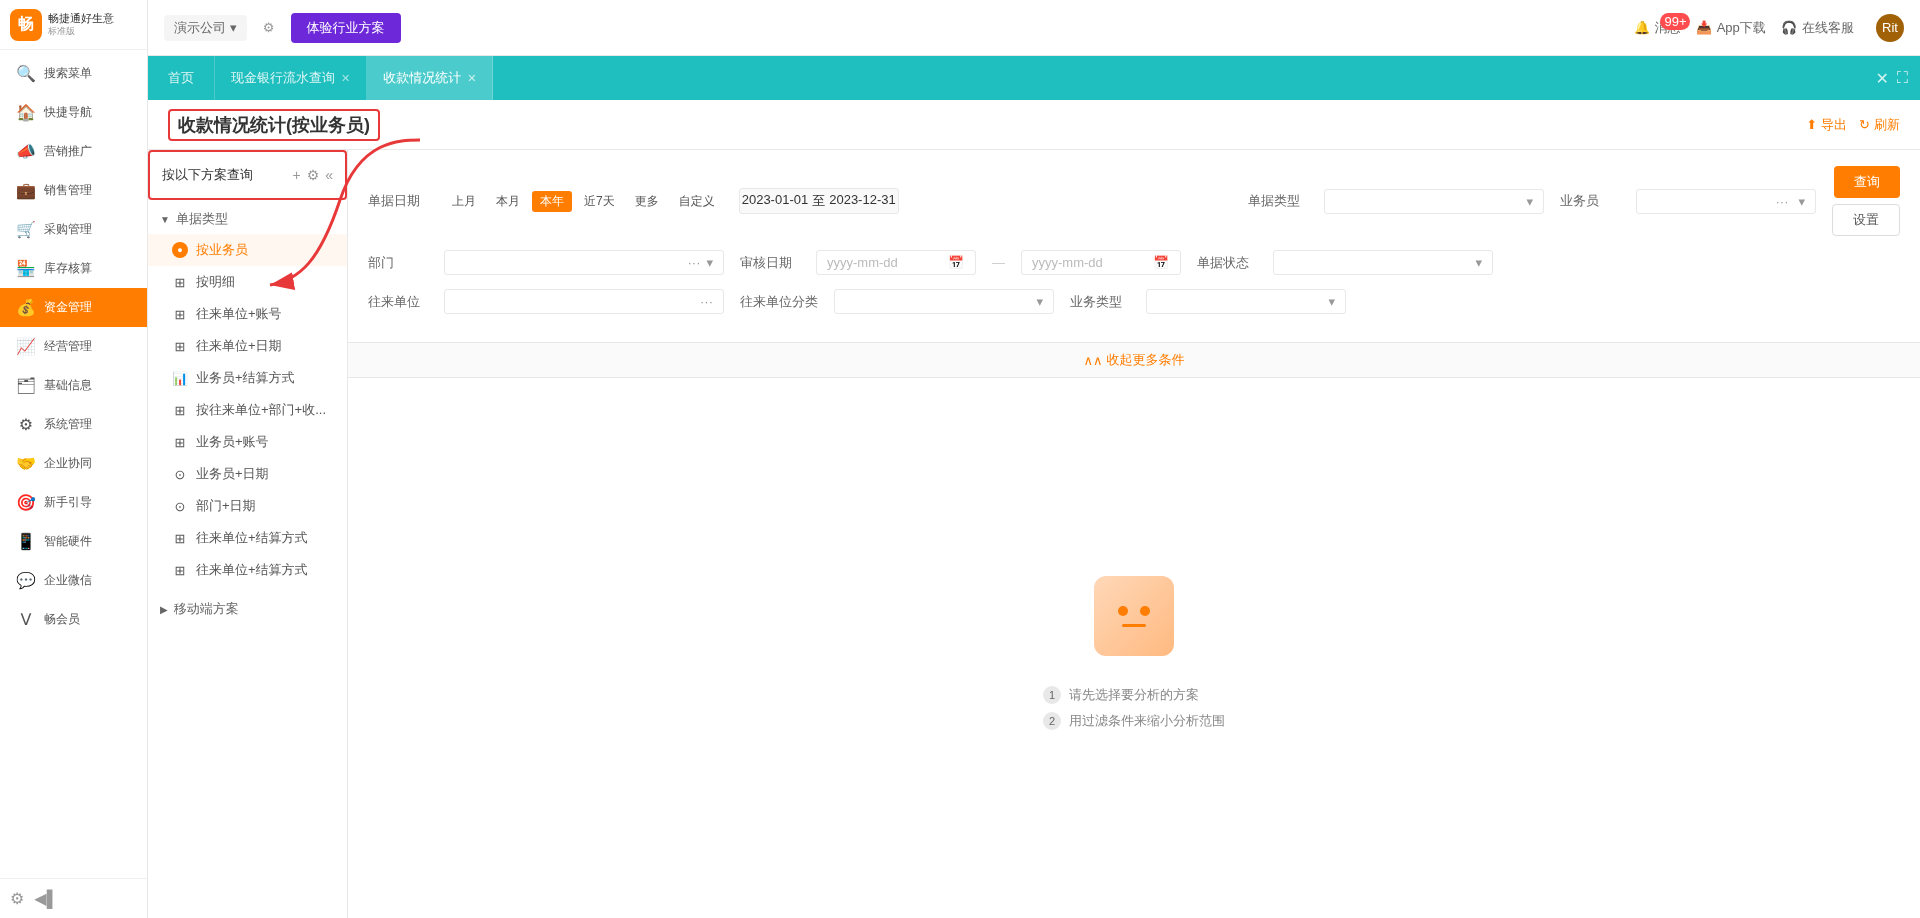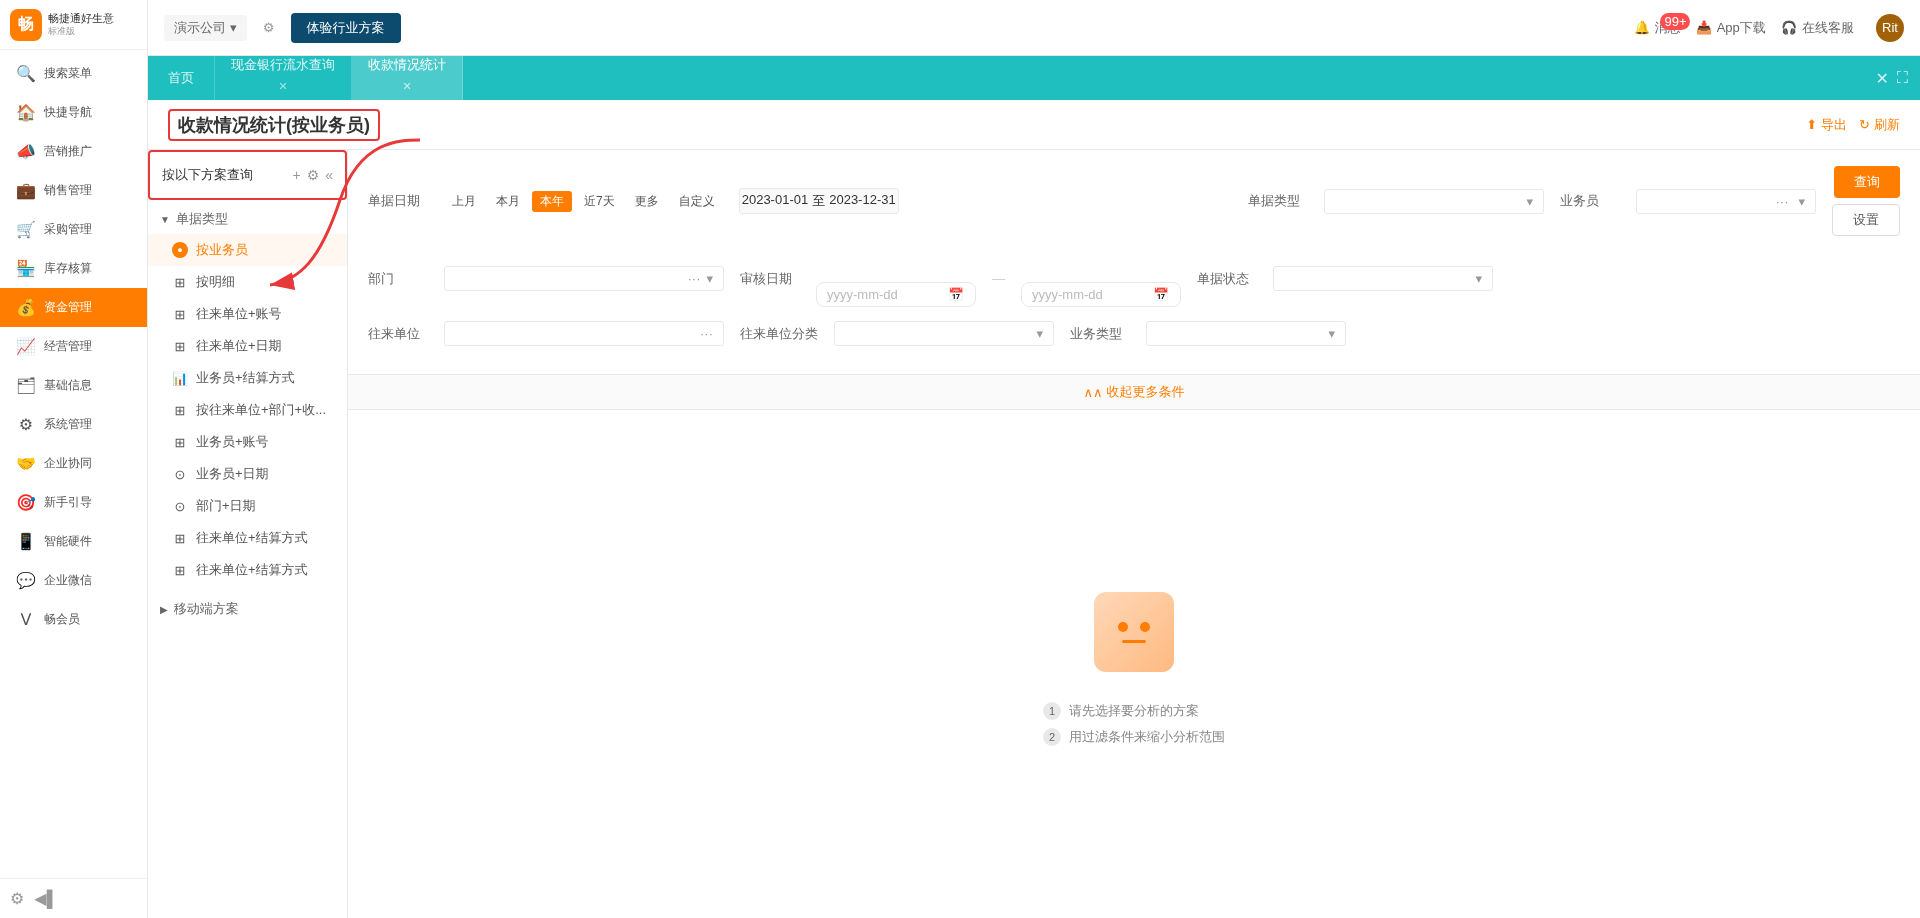--- a/index.html
+++ b/index.html
@@ -85,21 +85,21 @@
       cursor: pointer;
       color: #666;
       font-size: 13px;
     }
     .gear-btn {
       width: 28px; height: 28px;
       display: flex; align-items: center; justify-content: center;
       cursor: pointer; color: #999;
     }
     .trial-btn {
-      background: #0c4a6e;
+      background: #6d28d9;
       color: white;
       border: none;
       border-radius: 4px;
       padding: 6px 16px;
       cursor: pointer;
       font-size: 13px;
     }
     .top-header-right { display: flex; align-items: center; gap: 16px; color: #666; font-size: 13px; }
     .msg-badge { position: relative; cursor: pointer; display: flex; align-items: center; gap: 4px; }
     .badge-num {
@@ -141,21 +141,20 @@
     .tab-item {
       padding: 0 16px;
       display: flex;
       align-items: center;
       gap: 6px;
       color: rgba(255,255,255,0.85);
       cursor: pointer;
       font-size: 13px;
       border-right: 1px solid rgba(255,255,255,0.2);
       position: relative;
-      flex-direction: column;
     }
     .tab-item.active {
       background: rgba(255,255,255,0.2);
       color: white;
     }
     .tab-close {
       font-size: 11px;
       opacity: 0.7;
       cursor: pointer;
     }
@@ -293,27 +292,26 @@
       background: #fff;
       color: #333;
       font-size: 13px;
     }
     .filter-select .chevron { color: #999; margin-left: auto; }
     .filter-input {
       display: flex;
       align-items: center;
       gap: 6px;
       border: 1px solid #e8e8e8;
-      border-radius: 8px;
+      border-radius: 3px;
       padding: 4px 10px;
       min-width: 160px;
       background: #fff;
       color: #bbb;
       font-size: 13px;
-      margin-top: 32px;
     }
     .filter-dots { color: #999; cursor: pointer; }
     .dash-sep { color: #ccc; }
 
     .query-btn {
       background: #ff7d00;
       color: white;
       border: none;
       border-radius: 4px;
       padding: 7px 20px;

